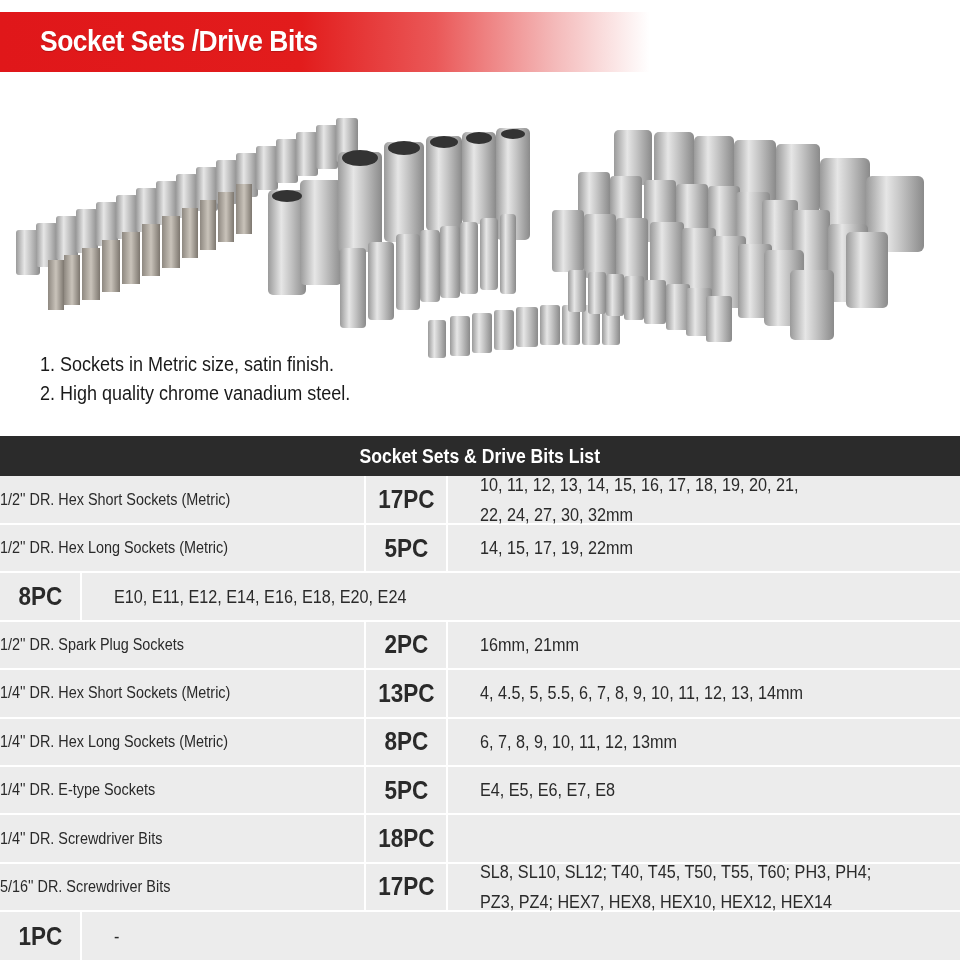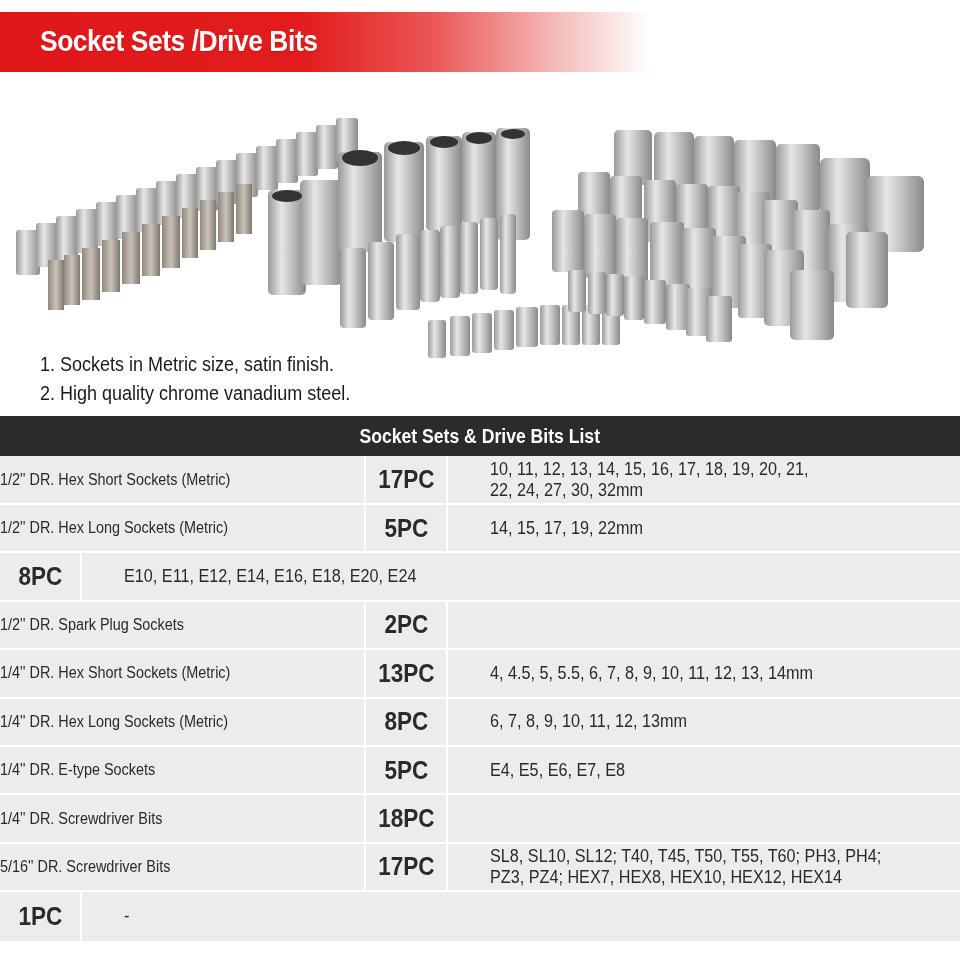--- a/index.html
+++ b/index.html
@@ -2,28 +2,28 @@
 <html><head>
 <meta charset="utf-8">
 <style>
   html,body{margin:0;padding:0;}
   body{width:960px;height:960px;background:#fff;position:relative;overflow:hidden;font-family:"Liberation Sans",sans-serif;}
   .banner{position:absolute;left:0;top:12px;width:792px;height:60px;
     background:linear-gradient(90deg,#e0171a 0%,#e21c1c 38%,#ea5858 55%,#f4b9b9 70%,#ffffff 82%);}
   .banner-title{position:absolute;left:40px;top:12px;font-size:30px;font-weight:bold;color:#fff;letter-spacing:-0.5px;transform:scaleX(0.88);transform-origin:left center;text-shadow:0 1px 1px rgba(0,0,0,0.2);}
   .photo{position:absolute;left:0;top:80px;width:960px;height:355px;}
   .features{position:absolute;left:40px;top:350px;font-size:20px;color:#1a1a1a;line-height:29px;transform:scaleX(0.9);transform-origin:left top;}
-  .table{position:absolute;left:0;top:416px;width:960px;}
+  .table{position:absolute;left:0;top:436px;width:960px;}
   .thead{height:40px;background:#2b2b2b;color:#fff;font-weight:bold;font-size:20px;display:flex;align-items:center;justify-content:center;}
   .thead span{transform:scaleX(0.88);display:inline-block;}
   .row{display:flex;height:46.4px;background:#ececec;border-bottom:2px solid #fff;}
   .cell{display:flex;align-items:center;color:#2a2a2a;}
   .c1{width:366px;border-right:2px solid #fff;font-size:16px;box-sizing:border-box;}
   .c2{width:80px;border-right:2px solid #fff;justify-content:center;font-weight:bold;font-size:25px;}
-  .c3{flex:1;padding-left:24px;font-size:18px;line-height:21px;white-space:pre-line;margin-left:18px;}
+  .c3{flex:1;padding-left:32px;font-size:18px;line-height:30px;white-space:pre-line;}
   .sx{display:inline-block;transform:scaleX(0.9);transform-origin:left center;}
   .c2 .sx{transform-origin:center center;}
 </style>
 </head>
 <body>
 
 <div class="banner">
   <div class="banner-title">Socket Sets /Drive Bits</div>
 </div>
 
@@ -188,20 +188,21 @@
       </div>
     <div class="cell c3"><span class="sx">E10, E11, E12, E14, E16, E18, E20, E24</span></div>
   </div>
   <div class="row">
     <div class="cell c1">
         <span class="sx">1/2'' DR. Spark Plug Sockets</span>
       </div>
     <div class="cell c2">
         <span class="sx">2PC</span>
       </div>
+    <div class="cell c3"><span class="sx">16mm, 21mm</span></div>
   </div>
   <div class="row">
     <div class="cell c1">
         <span class="sx">1/4'' DR. Hex Short  Sockets (Metric)</span>
       </div>
     <div class="cell c2">
         <span class="sx">13PC</span>
       </div>
     <div class="cell c3"><span class="sx">4, 4.5, 5, 5.5, 6, 7, 8, 9, 10, 11, 12, 13, 14mm</span></div>
   </div>

